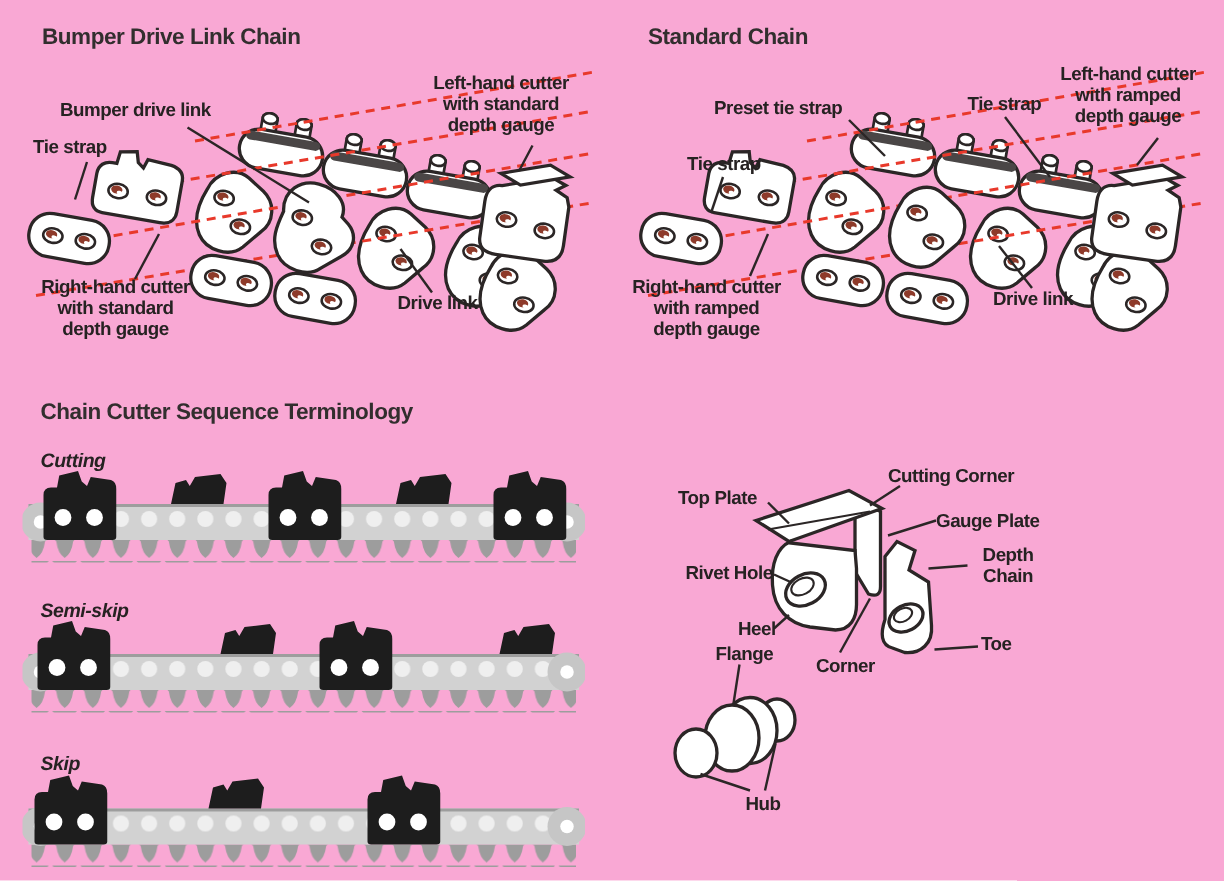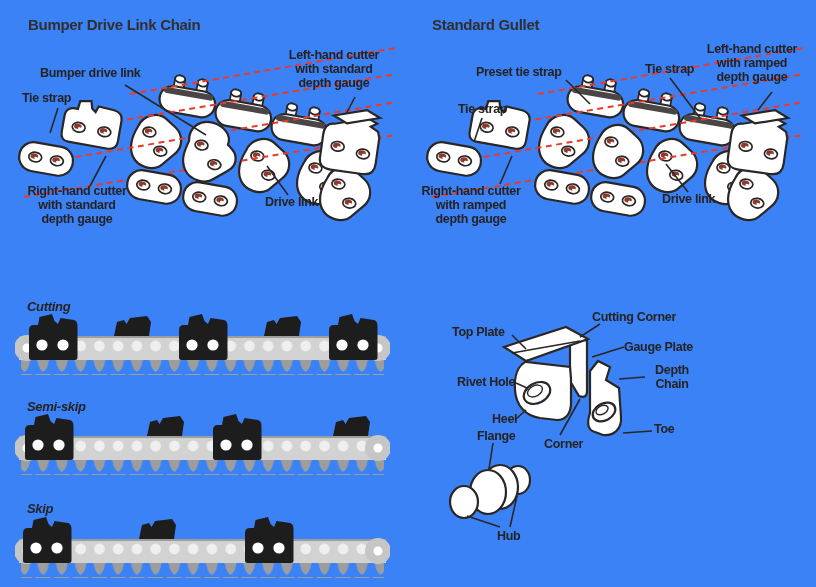--- a/index.html
+++ b/index.html
@@ -1,16 +1,16 @@
 <!DOCTYPE html>
 <html><head>
 <meta charset="utf-8">
 <style>
   html,body{margin:0;padding:0;background:#fff;}
-  #stage{position:relative;width:816px;height:587px;background:#3b82f6;overflow:hidden;
+  #stage{position:relative;width:816px;height:587px;background:#f9a8d4;overflow:hidden;
          font-family:"Liberation Sans",sans-serif;}
   .title{position:absolute;font:700 15px "Liberation Sans",sans-serif;color:#322e2e;
          letter-spacing:-0.3px;white-space:nowrap;}
   .lbl{position:absolute;font:700 12.5px "Liberation Sans",sans-serif;color:#262222;
        line-height:1.12;letter-spacing:-0.3px;white-space:pre-line;}
   .lbl.center{text-align:center;}
   .lbl.seq{font-style:italic;font-size:13px;}
   svg.art{position:absolute;}
   .stroke{fill:#fff;stroke:#2b2626;stroke-width:2.2;}
   .thin{fill:none;stroke:#2b2626;stroke-width:1.4;}
@@ -131,21 +131,21 @@
   <div class="lbl" style="left:40px;top:66px">Bumper drive link</div>
   <div class="lbl" style="left:22px;top:91px">Tie strap</div>
   <div class="lbl center" style="left:278px;top:48px;width:112px">Left-hand cutter
 with standard
 depth gauge</div>
   <div class="lbl center" style="left:16px;top:184px;width:122px">Right-hand cutter
 with standard
 depth gauge</div>
   <div class="lbl" style="left:265px;top:195px">Drive link</div>
 
-  <div class="title" style="left:432px;top:16px">Standard Gullet</div>
+  <div class="title" style="left:432px;top:16px">Standard Chain</div>
 
   <svg class="art" style="left:418px;top:40px" width="390" height="205" viewBox="0 0 390 205">
     <use href="#chaincommon"></use>
     <use href="#midlink" transform="translate(178,80) rotate(10)"></use>
     <g>
       <line class="leader" x1="148" y1="40" x2="172" y2="64"></line>
       <line class="leader" x1="252" y1="38" x2="282" y2="78"></line>
       <line class="leader" x1="354" y1="52" x2="340" y2="70"></line>
       <line class="leader" x1="64" y1="78" x2="56" y2="102"></line>
       <line class="leader" x1="82" y1="144" x2="94" y2="116"></line>
@@ -157,20 +157,21 @@
   <div class="lbl" style="left:645px;top:62px">Tie strap</div>
   <div class="lbl center" style="left:696px;top:42px;width:112px">Left-hand cutter
 with ramped
 depth gauge</div>
   <div class="lbl" style="left:458px;top:102px">Tie strap</div>
   <div class="lbl center" style="left:410px;top:184px;width:122px">Right-hand cutter
 with ramped
 depth gauge</div>
   <div class="lbl" style="left:662px;top:192px">Drive link</div>
 
+  <div class="title" style="left:27px;top:266px">Chain Cutter Sequence Terminology</div>
 
   <div class="lbl seq" style="left:27px;top:300px">Cutting</div>
   <svg class="art" style="left:15px;top:310px" width="375" height="70" viewBox="0 0 375 70">
     <use href="#stripbase"></use>
     <use href="#nearcut" transform="translate(14,4)"></use>
     <use href="#farcut" transform="translate(97,5)"></use>
     <use href="#nearcut" transform="translate(164,4)"></use>
     <use href="#farcut" transform="translate(247,5)"></use>
     <use href="#nearcut" transform="translate(314,4)"></use>
   </svg>

